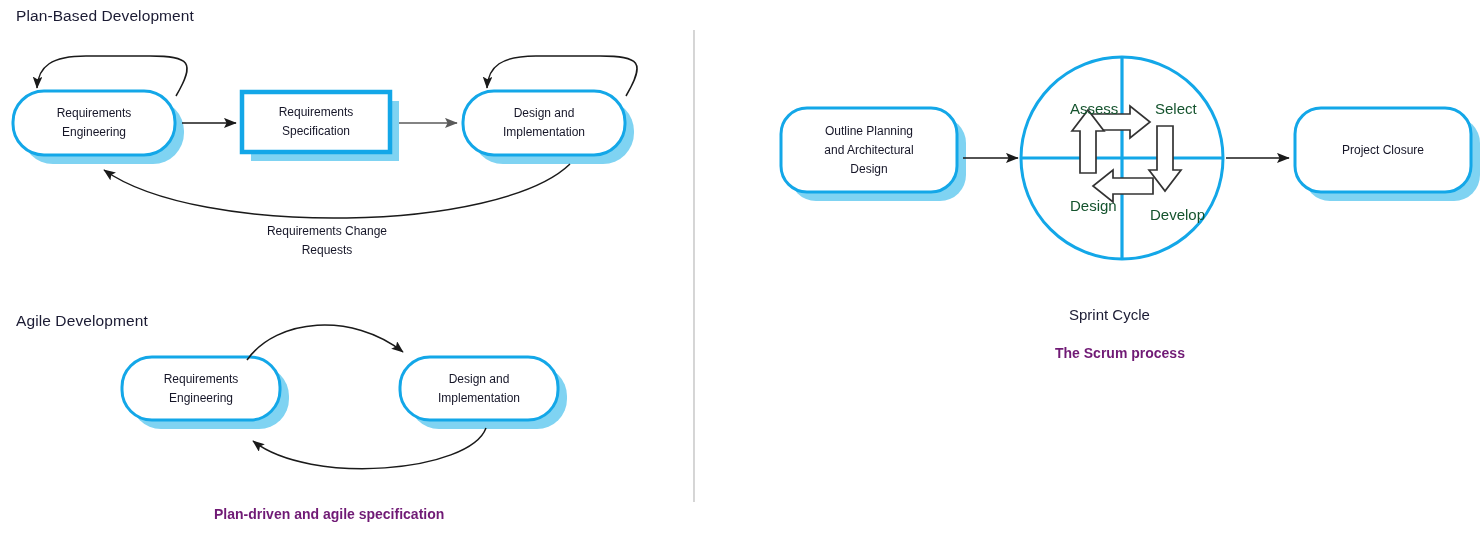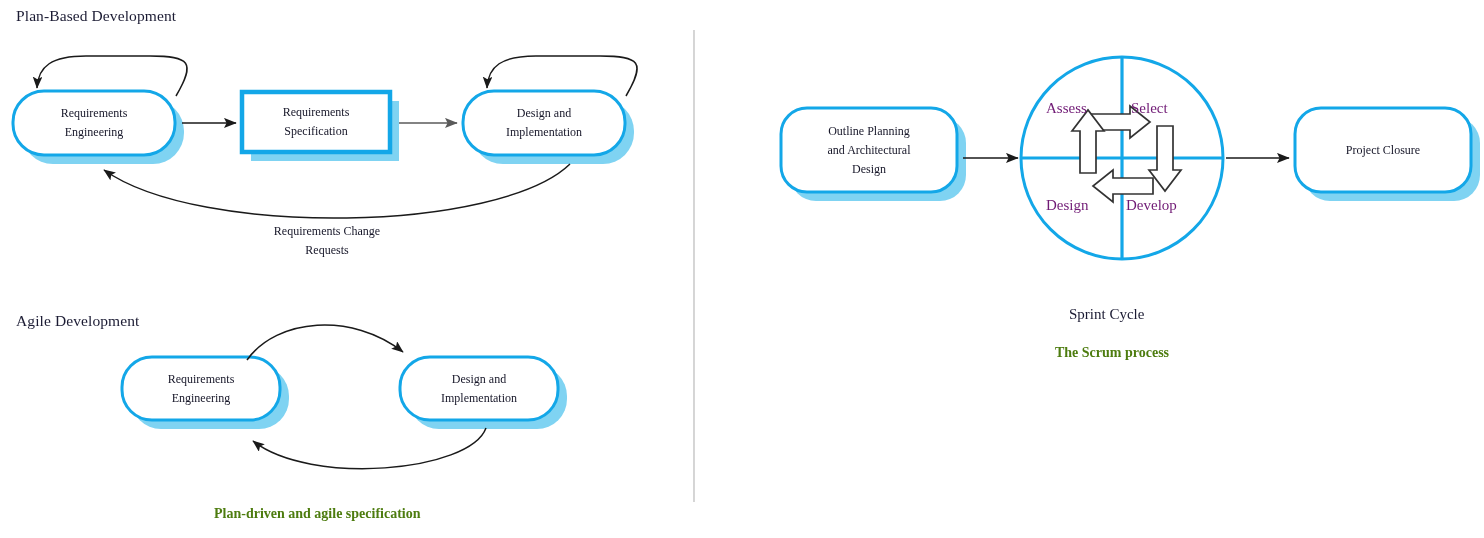--- a/index.html
+++ b/index.html
@@ -13,41 +13,40 @@
     position: relative;
     overflow: hidden;
     font-family: "Liberation Sans", sans-serif;
     color: #1a1a2e;
   }
   #stage {
     position: absolute;
     left: 0; top: 0;
     width: 1484px;
     height: 408px;
-    font-family: Liberation Serif, serif;
   }
   svg.layer {
     position: absolute;
     left: 0; top: 0;
     width: 1484px;
     height: 538px;
     overflow: visible;
   }
   .section-title {
     position: absolute;
     font-size: 15.5px;
     color: #1b1b33;
     white-space: nowrap;
     letter-spacing: 0.1px;
   }
   .caption-bold {
     position: absolute;
     font-size: 14px;
     font-weight: bold;
-    color: #4d7c0f;
+    color: #701a75;
     white-space: nowrap;
   }
   .plain-label {
     position: absolute;
     font-size: 15px;
     color: #1b1b33;
     white-space: nowrap;
     text-align: center;
   }
   .node-text {
@@ -57,22 +56,23 @@
     justify-content: center;
     text-align: center;
     font-size: 12px;
     line-height: 19px;
     color: #161628;
     pointer-events: none;
   }
   .quad-label {
     position: absolute;
     font-size: 15px;
-    color: #701a75;
+    color: #14532d;
     white-space: nowrap;
+    margin-left: 24px;
   }
   .two-line { white-space: pre-line; }
 </style>
 </head>
 <body>
 
 <div id="stage">
 
   <svg class="layer" viewBox="0 0 1484 538">
     <defs>
@@ -159,19 +159,19 @@
 Design</div>
 
   <div class="node-text" style="left:1295px; top:108px; width:176px; height:84px;">Project Closure</div>
 
   <div class="quad-label" style="left:1046px; top:100px;">Assess</div>
 
   <div class="quad-label" style="left:1131px; top:100px;">Select</div>
 
   <div class="quad-label" style="left:1046px; top:197px;">Design</div>
 
-  <div class="quad-label" style="left:1126px; top:197px;">Develop</div>
+  <div class="quad-label" style="left:1126px; top:206px;">Develop</div>
 
   <div class="plain-label" style="left:1069px; top:271px;margin-top:35px;">Sprint Cycle</div>
 
   <div class="caption-bold" style="left:1055px; top:345px;">The Scrum process</div>
 
 </div>
 
 </body></html>

